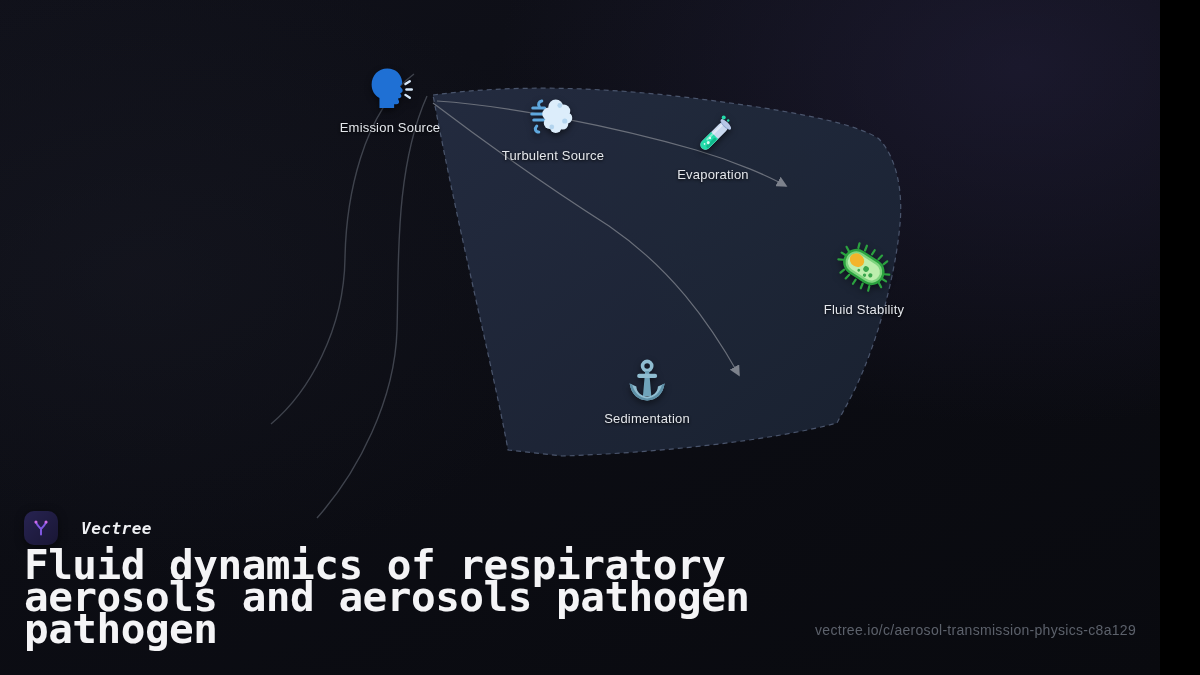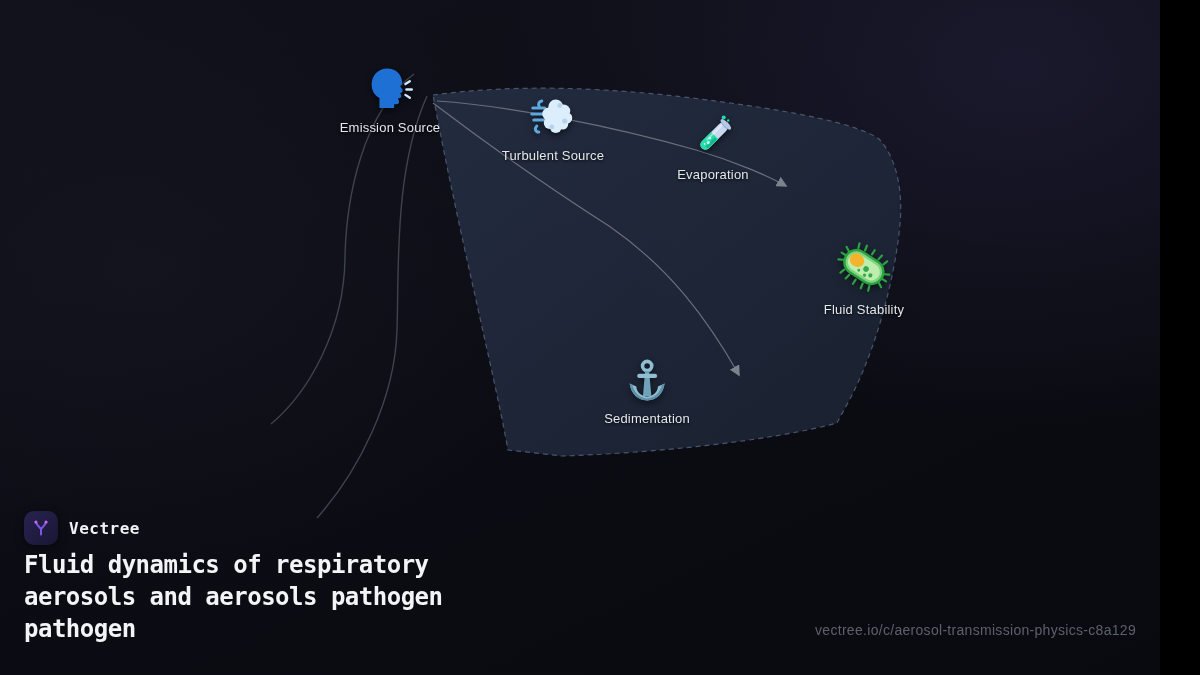--- a/index.html
+++ b/index.html
@@ -14,34 +14,34 @@
   .canvas{position:absolute;left:0;top:0;}
   .node{
     position:absolute;display:flex;flex-direction:column;align-items:center;gap:8px;
     transform:translateX(-50%);
   }
   .node svg{filter:drop-shadow(0 3px 3px rgba(0,0,0,0.5));}
   .node-label{
     font-size:13px;color:#e4e7ec;letter-spacing:.2px;white-space:nowrap;
     text-shadow:0 1px 3px rgba(0,0,0,0.9);
   }
-  .brand{position:absolute;left:24px;top:511px;display:flex;align-items:center;gap:11px;}
+  .brand{position:absolute;left:24px;top:511px;display:flex;align-items:center;gap:23px;font-style:italic;}
   .brand-logo{
     width:34px;height:34px;border-radius:10px;
     background:linear-gradient(135deg,#272351,#191634);
     display:flex;align-items:center;justify-content:center;
     box-shadow:0 2px 8px rgba(0,0,0,0.5);
   }
   .brand-name{
     font-family:"DejaVu Sans Mono", monospace;font-weight:bold;font-size:16px;color:#f0f1f4;
     letter-spacing:.5px;
   }
   .title{
     position:absolute;left:24px;top:549px;
-    font-family:"DejaVu Sans Mono", monospace;font-weight:bold;font-size:24px;line-height:32px;
+    font-family:"DejaVu Sans Mono", monospace;font-weight:bold;font-size:41px;line-height:32px;
     color:#f4f4f6;letter-spacing:-0.5px;
   }
   .share-url{
     position:absolute;right:24px;top:622px;
     font-family:Liberation Sans, sans-serif;font-size:14px;color:#5c616b;letter-spacing:.3px;
   }
 </style>
 </head>
 <body>
 

